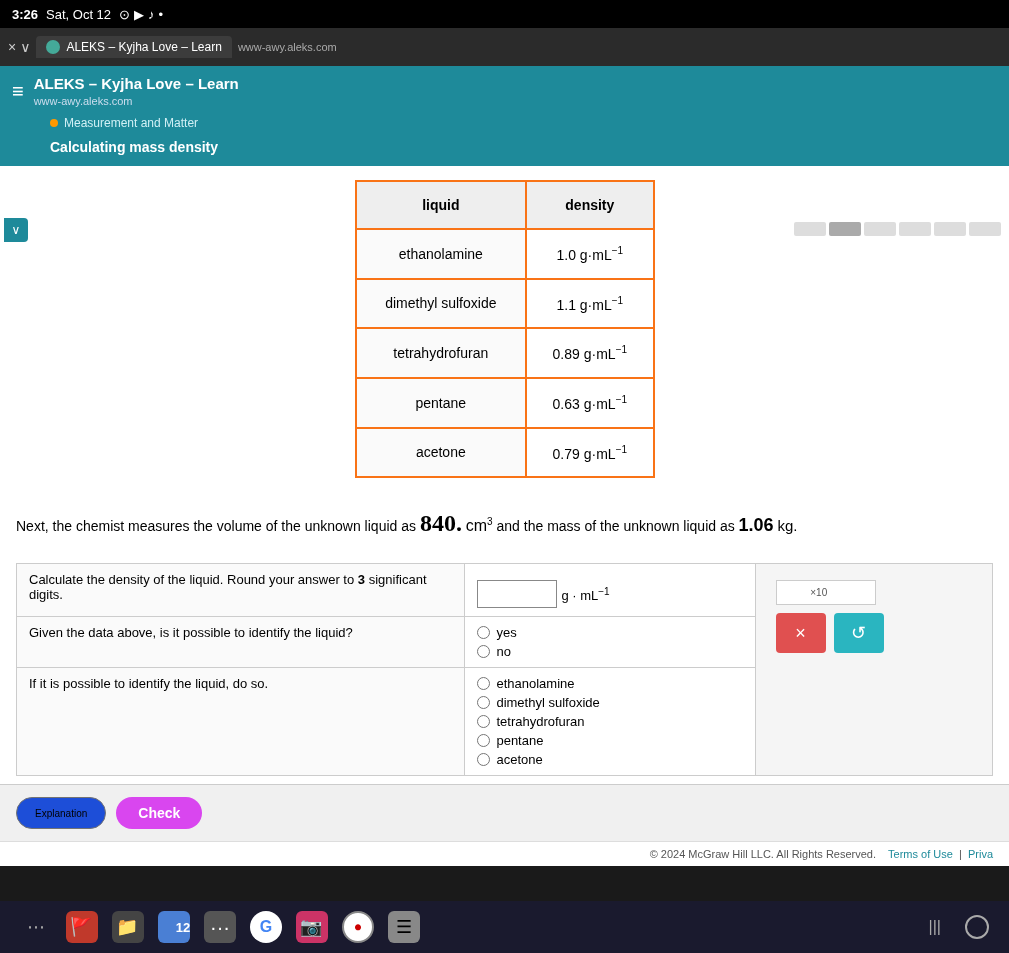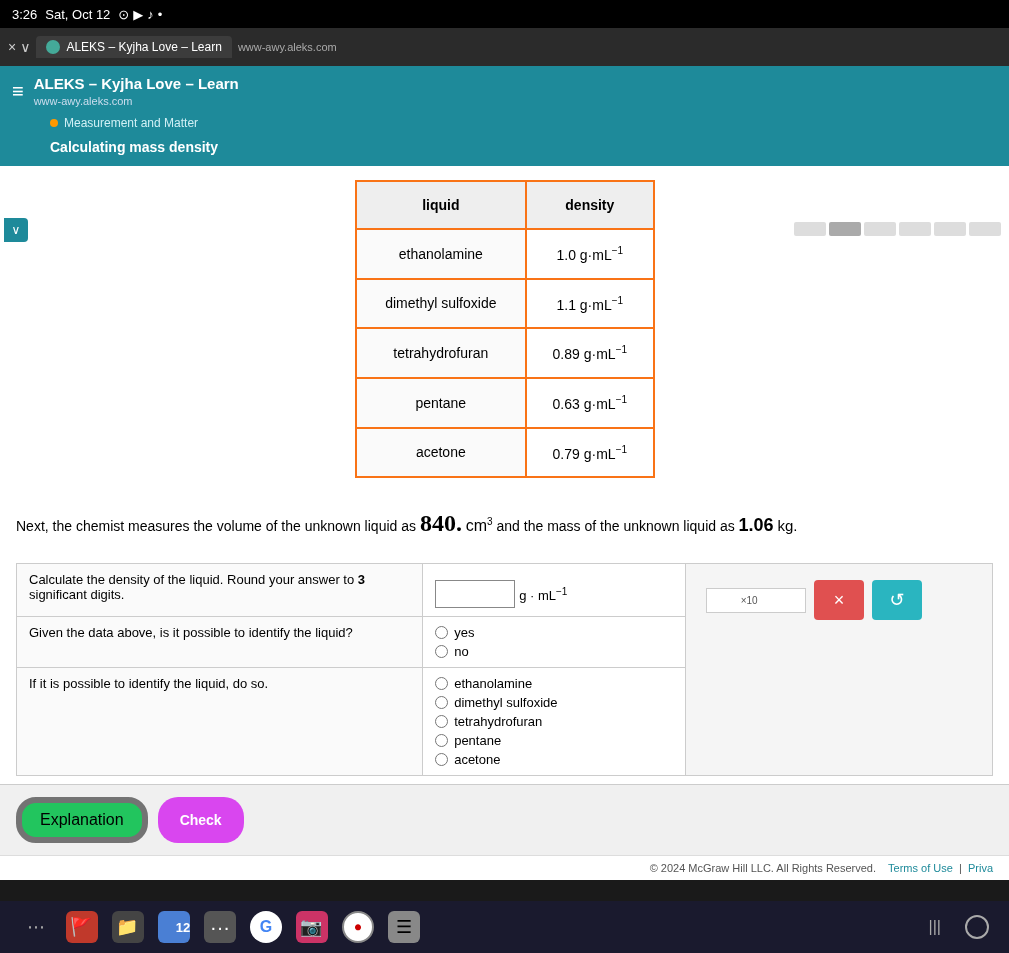--- a/index.html
+++ b/index.html
@@ -8,21 +8,21 @@
     
     .status-bar {
       background: #000;
       color: #fff;
       display: flex;
       align-items: center;
       padding: 4px 12px;
       font-size: 13px;
       height: 28px;
     }
-    .status-bar .time { font-weight: normal; margin-right: 8px; }
+    .status-bar .time { font-weight: bold; margin-right: 8px; }
     .status-bar .date { margin-right: 8px; }
     .status-icons { display: flex; gap: 4px; align-items: center; }
 
     
     .browser-bar {
       background: #2b2b2b;
       display: flex;
       align-items: center;
       padding: 4px 8px;
       height: 38px;
@@ -144,22 +144,22 @@
     .unit-text { font-size: 13px; }
 
     
     .radio-group { display: flex; flex-direction: column; gap: 4px; }
     .radio-item { display: flex; align-items: center; gap: 6px; font-size: 13px; }
     .radio-item input[type=radio] { cursor: pointer; }
 
     
     .calc-area {
       display: flex;
-      flex-direction: row;
-      align-items: center;
+      flex-direction: column;
+      align-items: flex-start;
       gap: 8px;
       padding: 8px;
     }
     .calc-display {
       display: flex;
       align-items: center;
       gap: 4px;
       border: 1px solid #ccc;
       padding: 4px 8px;
       background: #fff;
@@ -190,25 +190,25 @@
 
     
     .bottom-buttons {
       display: flex;
       gap: 10px;
       padding: 12px 16px;
       background: #f0f0f0;
       border-top: 1px solid #ccc;
     }
     .btn-explanation {
-      background: #22c55e;
-      border: 6px solid #737373;
+      background: #1d4ed8;
+      border: 1px solid #737373;
       border-radius: 20px;
       padding: 8px 18px;
-      font-size: 16px;
+      font-size: 10px;
       cursor: pointer;
     }
     .btn-check {
       background: #d946ef;
       color: #fff;
       border: none;
       border-radius: 20px;
       padding: 8px 22px;
       font-size: 14px;
       font-weight: bold;

